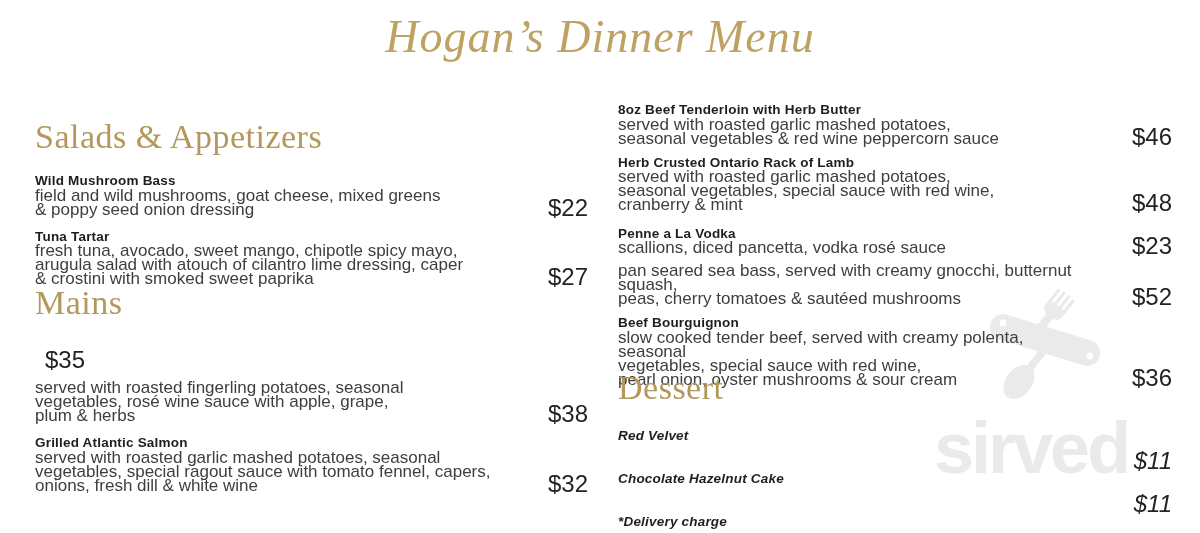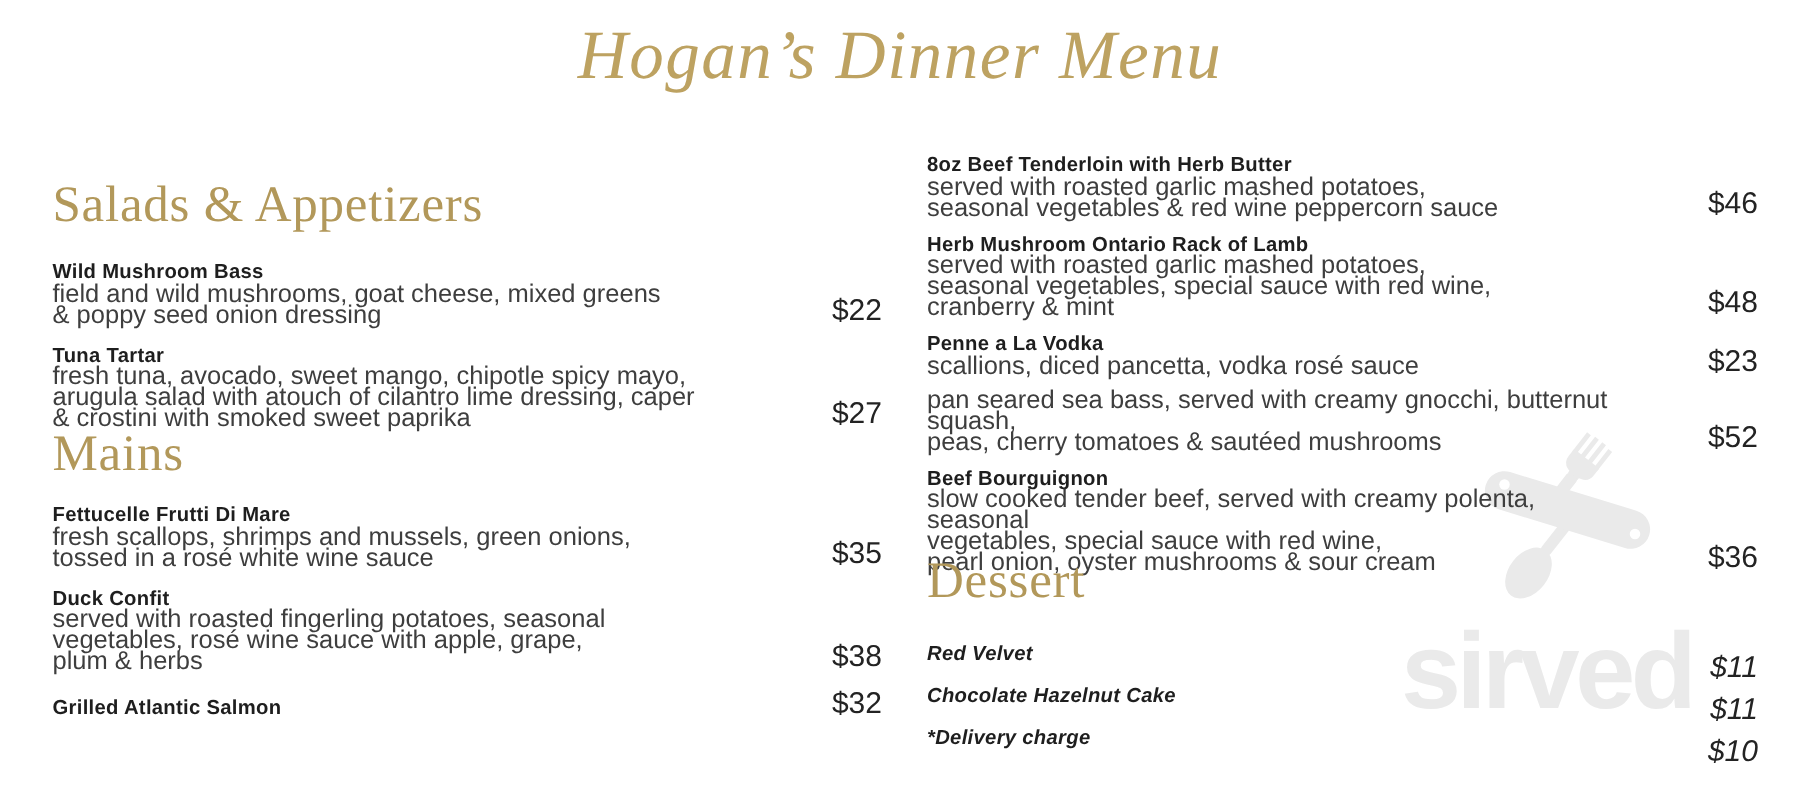--- a/index.html
+++ b/index.html
@@ -28,21 +28,21 @@
     font-family:"Liberation Serif", serif; font-weight:normal;
     font-size:34px; line-height:33px; color:var(--gold); letter-spacing:0.5px;
   }
   #sec-salads .section-heading{margin-bottom:20px;}
   #sec-mains .section-heading{margin-bottom:16px;}
   #sec-dessert .section-heading{margin-bottom:24px;}
   .menu-item{display:flex; justify-content:space-between; align-items:flex-end; margin-bottom:12px;}
   .right-sec .menu-item{margin-bottom:9px;gap:48px;}
   .item-name{font-size:13.5px; line-height:15.5px; font-weight:bold; color:var(--item-name); letter-spacing:0.2px;}
   .item-desc{font-size:17px; line-height:14px; color:var(--item-desc); white-space:pre-line;}
-  .item-price{font-size:20px; line-height:19px; color:var(--price); padding-left:10px; white-space:nowrap;}
+  .item-price{font-size:24px; line-height:19px; color:var(--price); padding-left:10px; white-space:nowrap;margin-top:15px;}
   .dessert-item{align-items:flex-start; margin-bottom:9px;font-style:italic;}
   .dessert-item .item-price{position:relative; top:8px;}
   .watermark-icon{position:absolute; left:986px; top:288px; width:122px; height:118px;}
   .watermark-icon svg{width:100%; height:100%;}
   .watermark-icon .wm{fill:var(--watermark-gray);}
   .watermark-icon .hole{fill:#ffffff;}
   .watermark-brand{
     position:absolute; left:934px; top:412px;
     font-size:72px; line-height:1; font-weight:bold; letter-spacing:-3px;
     color:var(--watermark-gray);
@@ -101,60 +101,57 @@
 &amp; crostini with smoked sweet paprika</div>
       </div>
       <div class="item-price">$27</div>
     </div>
   </div>
 
   <div class="sec" id="sec-mains">
     <h2 class="section-heading">Mains</h2>
 
     <div class="menu-item">
-      <div>
-        <div class="item-name">Fettucelle Frutti Di Mare</div>
-        <div class="item-desc">fresh scallops, shrimps and mussels, green onions,
-tossed in a rosé white wine sauce</div>
-      </div>
       <div class="item-price">$35</div>
     </div>
 
     <div class="menu-item">
       <div>
-        <div class="item-name">Duck Confit</div>
         <div class="item-desc">served with roasted fingerling potatoes, seasonal
 vegetables, rosé wine sauce with apple, grape,
 plum &amp; herbs</div>
       </div>
       <div class="item-price">$38</div>
     </div>
 
     <div class="menu-item">
       <div>
         <div class="item-name">Grilled Atlantic Salmon</div>
+        <div class="item-desc">served with roasted garlic mashed potatoes, seasonal
+vegetables, special ragout sauce with tomato fennel, capers,
+onions, fresh dill &amp; white wine</div>
       </div>
       <div class="item-price">$32</div>
     </div>
   </div>
 
   <div class="sec right-sec" id="sec-right-mains">
 
     <div class="menu-item">
       <div>
         <div class="item-name">8oz Beef Tenderloin with Herb Butter</div>
         <div class="item-desc">served with roasted garlic mashed potatoes,
 seasonal vegetables &amp; red wine peppercorn sauce</div>
       </div>
       <div class="item-price">$46</div>
     </div>
 
     <div class="menu-item">
       <div>
-        <div class="item-name">Herb Mushroom Ontario Rack of Lamb</div>
+        <div class="item-name">Herb Crusted Ontario Rack of Lamb</div>
         <div class="item-desc">served with roasted garlic mashed potatoes,
 seasonal vegetables, special sauce with red wine,
 cranberry &amp; mint</div>
       </div>
       <div class="item-price">$48</div>
     </div>
 
     <div class="menu-item">
       <div>
         <div class="item-name">Penne a La Vodka</div>

